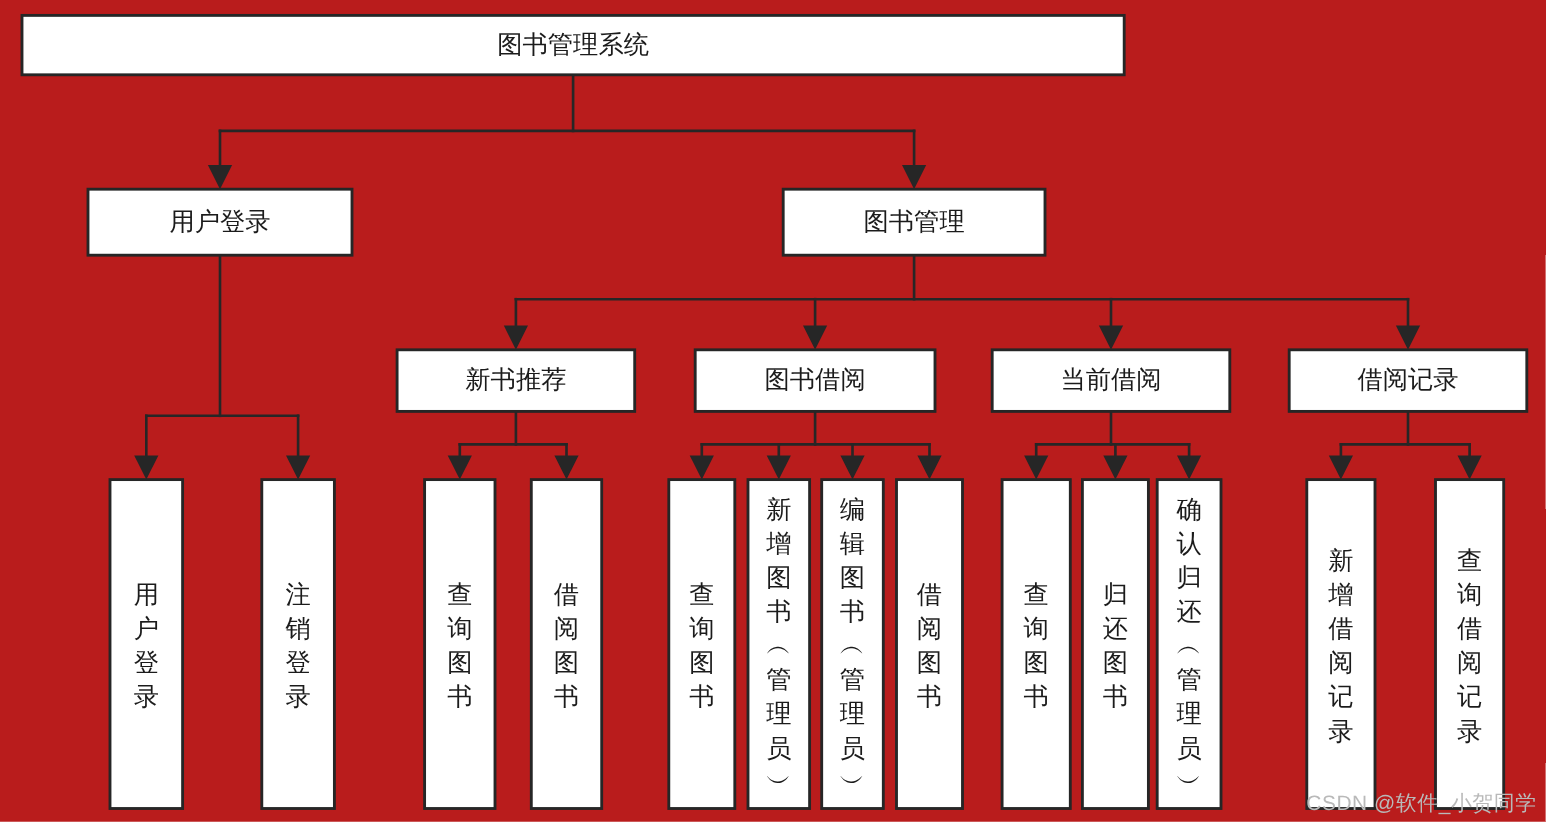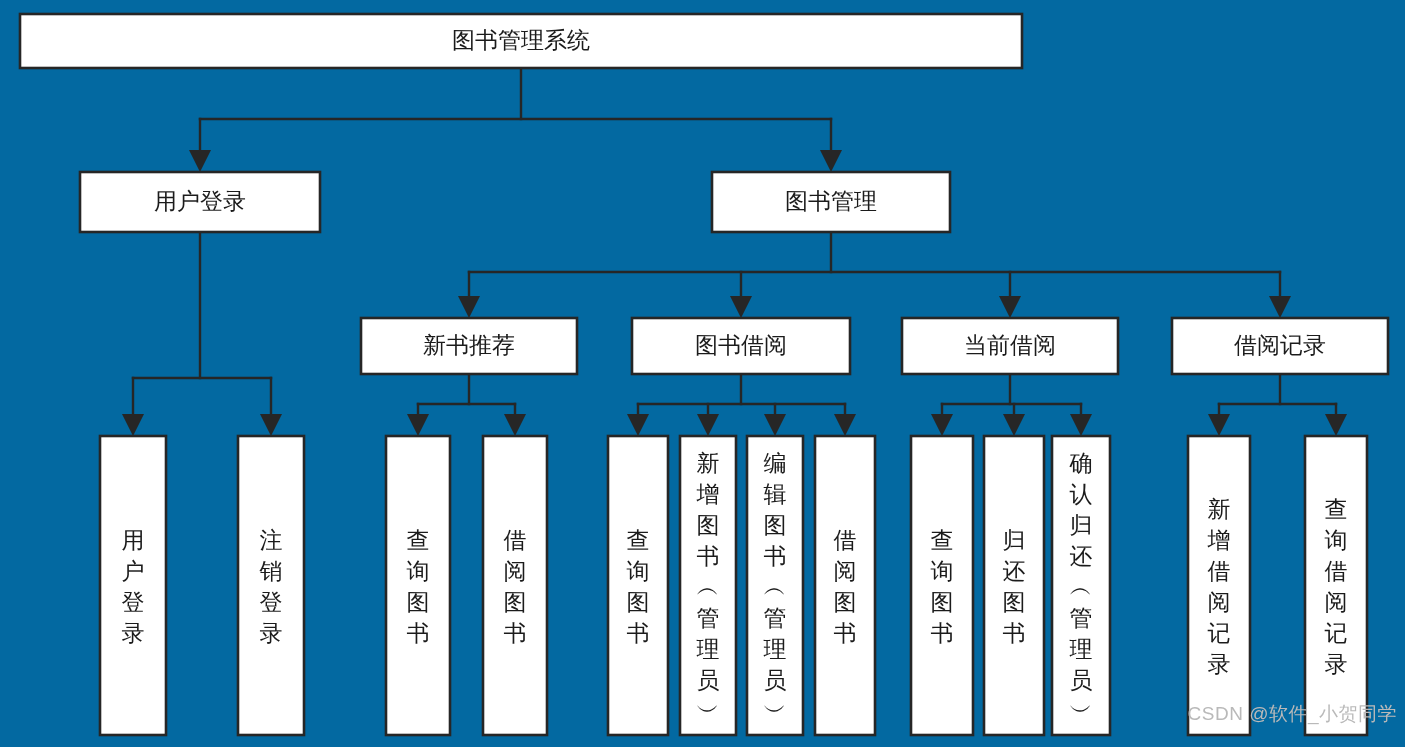--- a/index.html
+++ b/index.html
@@ -12,21 +12,21 @@
     width: 1405px;
     height: 747px;
     font-family: "Liberation Sans", "DejaVu Sans", sans-serif;
     overflow: hidden;
     position: relative;
   }
   #diagram-root {
     position: relative;
     width: 1405px;
     height: 747px;
-    background: #0369a1;
+    background: #b91c1c;
   }
   svg.diagram-svg {
     position: absolute;
     left: 0;
     top: 0;
     width: 1405px;
     height: 747px;
     display: block;
   }
   .node-box {
@@ -53,21 +53,21 @@
     fill: none;
     stroke-linecap: square;
   }
   .connector-arrow {
     fill: #262626;
     stroke: none;
   }
   .watermark-text {
     position: absolute;
     right: 8px;
-    bottom: 20px;
+    bottom: 4px;
     font-family: "Liberation Sans", "DejaVu Sans", sans-serif;
     font-size: 19px;
     color: #b9b9b9;
     white-space: nowrap;
     letter-spacing: 0.5px;
     user-select: none;
   }
 </style>
 </head>
 <body>

